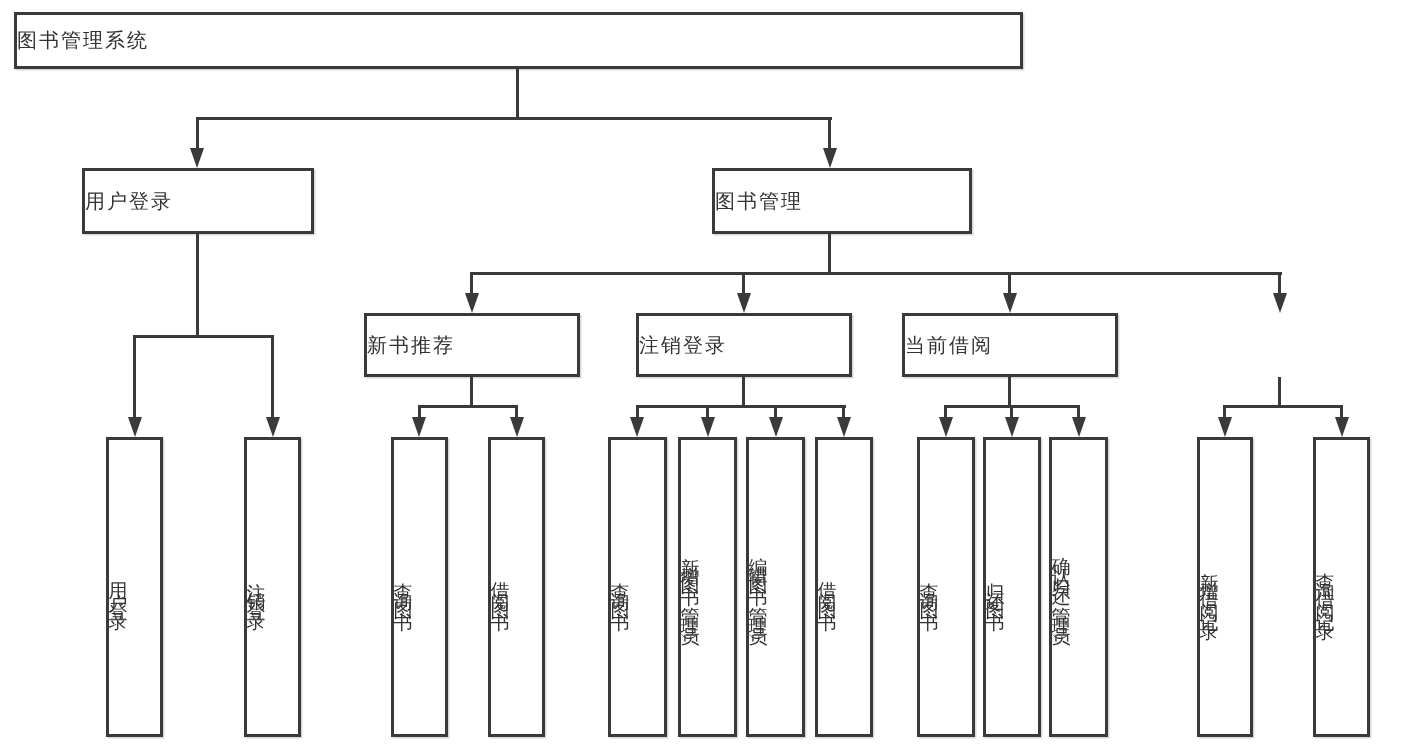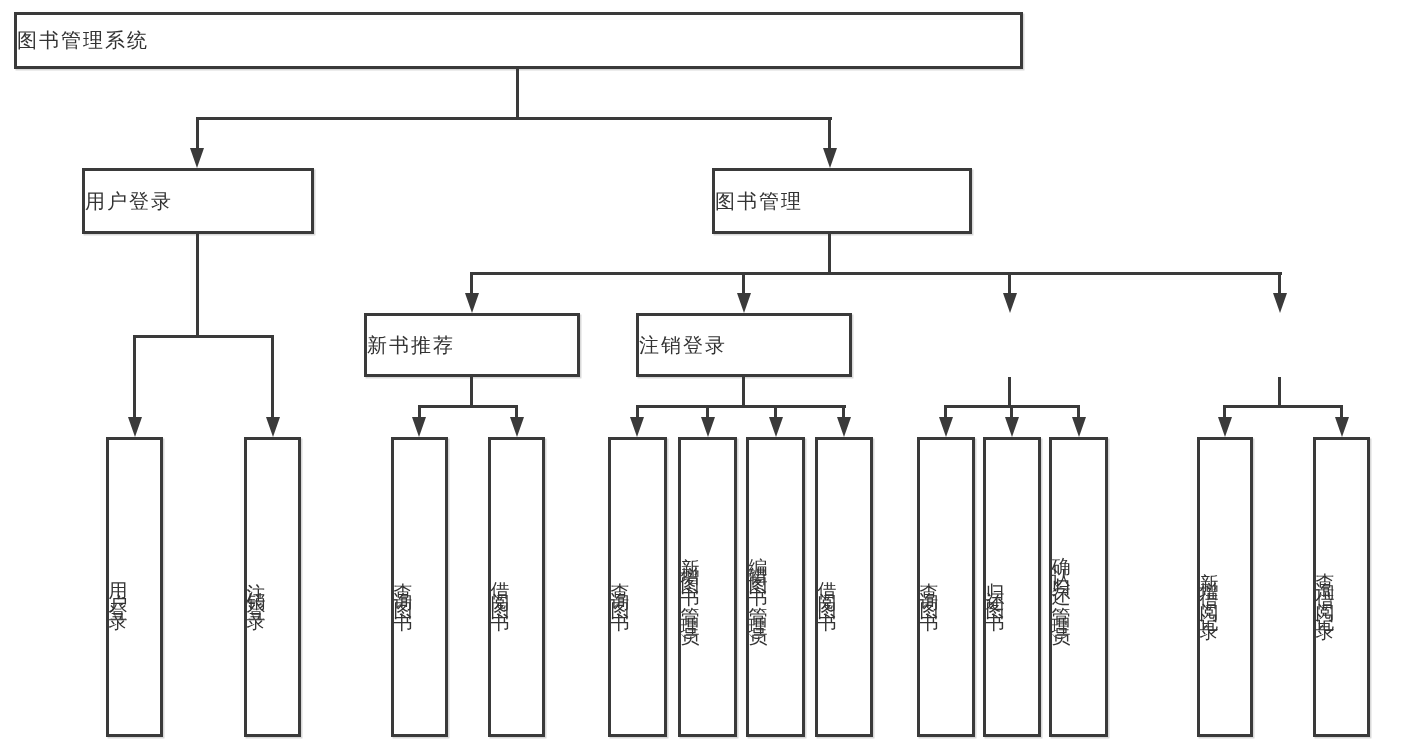--- a/index.html
+++ b/index.html
@@ -69,20 +69,23 @@
   <div class="vl" style="left:1008px;top:272px;height:23px"></div>
   <div class="ar" style="left:1003px;top:293px"></div>
   <div class="vl" style="left:1278px;top:272px;height:23px"></div>
   <div class="ar" style="left:1273px;top:293px"></div>
 
   <div class="box" style="left:364px;top:313px;width:216px;height:64px">
     <span class="label">新书推荐</span>
   </div>
   <div class="box" style="left:636px;top:313px;width:216px;height:64px">
     <span class="label">注销登录</span>
+  </div>
+  <div class="box" style="left:902px;top:313px;width:216px;height:64px">
+    <span class="label">当前借阅</span>
   </div>
 
   <div class="vl" style="left:470px;top:377px;height:30px"></div>
   <div class="vl" style="left:742px;top:377px;height:30px"></div>
   <div class="vl" style="left:1008px;top:377px;height:30px"></div>
   <div class="vl" style="left:1278px;top:377px;height:30px"></div>
 
   <div class="hl" style="left:418px;top:405px;width:100px"></div>
   <div class="hl" style="left:636px;top:405px;width:210px"></div>
   <div class="hl" style="left:944px;top:405px;width:136px"></div>

